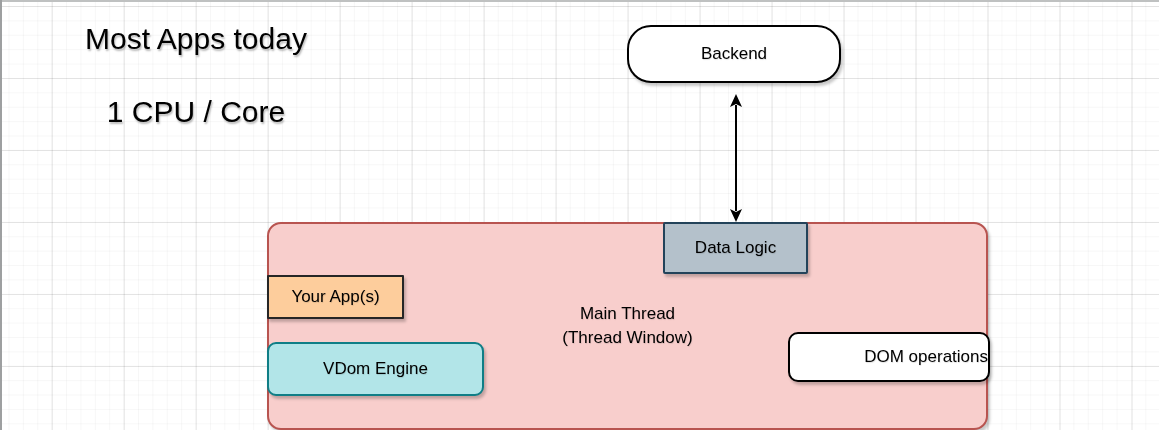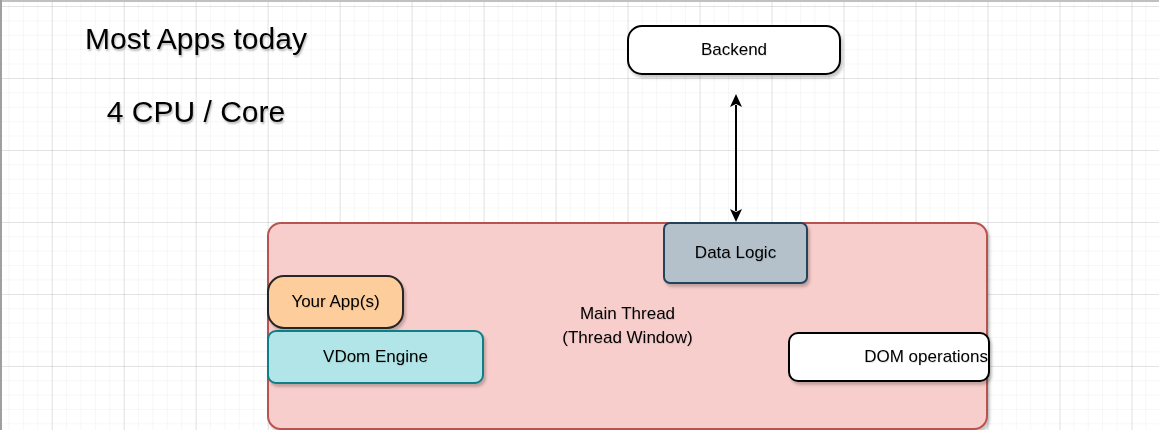--- a/index.html
+++ b/index.html
@@ -49,64 +49,64 @@
     display: flex;
     align-items: center;
     justify-content: center;
     font-size: 17px;
     color: #000;
     text-align: center;
     box-shadow: 2px 3px 3px rgba(0,0,0,0.22);
     text-shadow: 0.5px 1px 1px rgba(0,0,0,0.12);
   }
   #node-backend {
-    left: 627px; top: 25px; width: 214px; height: 50px;
-    background: #ffffff; border: 2px solid #000000; border-radius: 15px;
+    left: 627px; top: 25px; width: 214px; height: 58px;
+    background: #ffffff; border: 2px solid #000000; border-radius: 24px;
   }
   #node-main-thread {
     left: 267px; top: 222px; width: 721px; height: 208px;
     background: #f8cecc; border: 2px solid #b85450; border-radius: 14px;
     line-height: 24px;
   }
   #node-framework {
     left: 267px; top: 222px; width: 145px; height: 53px;
     background: #fff2cc; border: 2px solid #d6b656; border-radius: 9px;
   }
   #node-your-apps {
-    left: 267px; top: 275px; width: 137px; height: 54px;
-    background: #fdcd9c; border: 2px solid #262626; border-radius: 17px;
+    left: 267px; top: 275px; width: 137px; height: 44px;
+    background: #fdcd9c; border: 2px solid #262626; border-radius: 1px;
   }
   #node-vdom-engine {
     left: 267px; top: 330px; width: 217px; height: 54px;
     background: #b2e5e8; border: 2px solid #0f7e86; border-radius: 9px;
   }
   #node-data-logic {
-    left: 663px; top: 222px; width: 145px; height: 62px;
-    background: #b4c1cb; border: 2px solid #23435a; border-radius: 7px;
+    left: 663px; top: 222px; width: 145px; height: 52px;
+    background: #b4c1cb; border: 2px solid #23435a; border-radius: 2px;
   }
   #node-dom-operations {
     left: 788px; top: 332px; width: 202px; height: 50px;
     background: #ffffff; border: 2px solid #000000; border-radius: 10px; justify-content: flex-end;
   }
   #connector-svg {
     position: absolute;
     left: 724px; top: 93px;
     width: 24px; height: 130px;
     overflow: visible;
   }
   .label { pointer-events: none; }
 </style>
 </head>
 <body>
 
 <div class="canvas">
 
   <div class="title" id="title-line1">Most Apps today</div>
 
-  <div class="title" id="title-line2">4 CPU / Core</div>
+  <div class="title" id="title-line2">1 CPU / Core</div>
 
   <div class="node" id="node-backend" style="background-color: rgb(255, 255, 255);">
     <span class="label">Backend</span>
   </div>
 
   <svg id="connector-svg" viewBox="0 0 24 130">
     <line x1="12" y1="12" x2="12" y2="118" stroke-width="2" stroke="#000000"></line>
     <polygon points="12,1 18,14 12,11 6,14" fill="#000000"></polygon>
     <polygon points="12,129 18,116 12,119 6,116" fill="#000000"></polygon>
   </svg>
@@ -116,21 +116,21 @@
       <div>Main Thread</div>
       <div>(Thread Window)</div>
     </div>
   </div>
 
 
   <div class="node" id="node-your-apps" style="background-color: rgb(253, 205, 156);">
     <span class="label">Your App(s)</span>
   </div>
 
-  <div class="node" id="node-vdom-engine" style="background-color: rgb(178, 229, 232);">
+  <div class="node" id="node-vdom-engine" style="background-color: rgb(178, 229, 232); margin-top: 12px;">
     <span class="label">VDom Engine</span>
   </div>
 
   <div class="node" id="node-data-logic" style="background-color: rgb(180, 193, 203);">
     <span class="label">Data Logic</span>
   </div>
 
   <div class="node" id="node-dom-operations" style="background-color: rgb(255, 255, 255);">
     <span class="label">DOM operations</span>
   </div>

